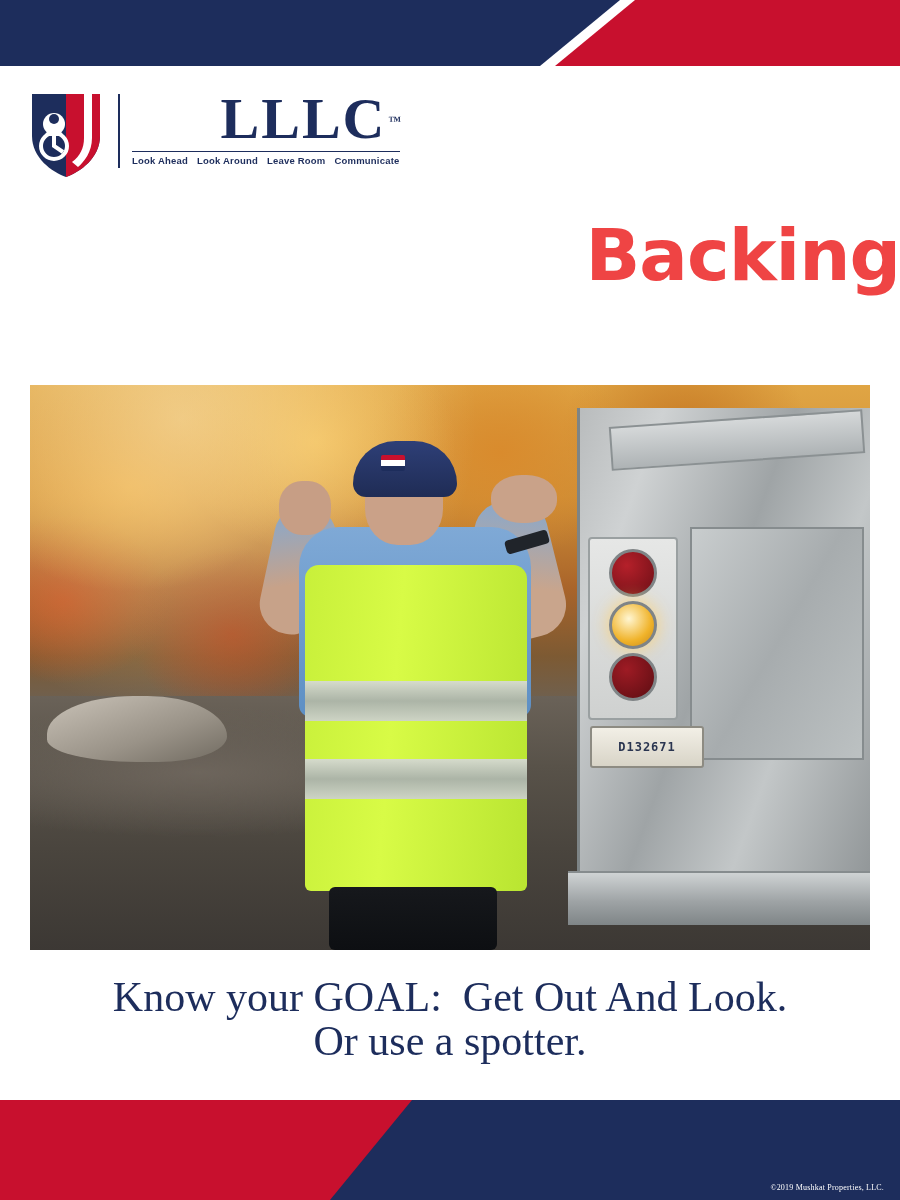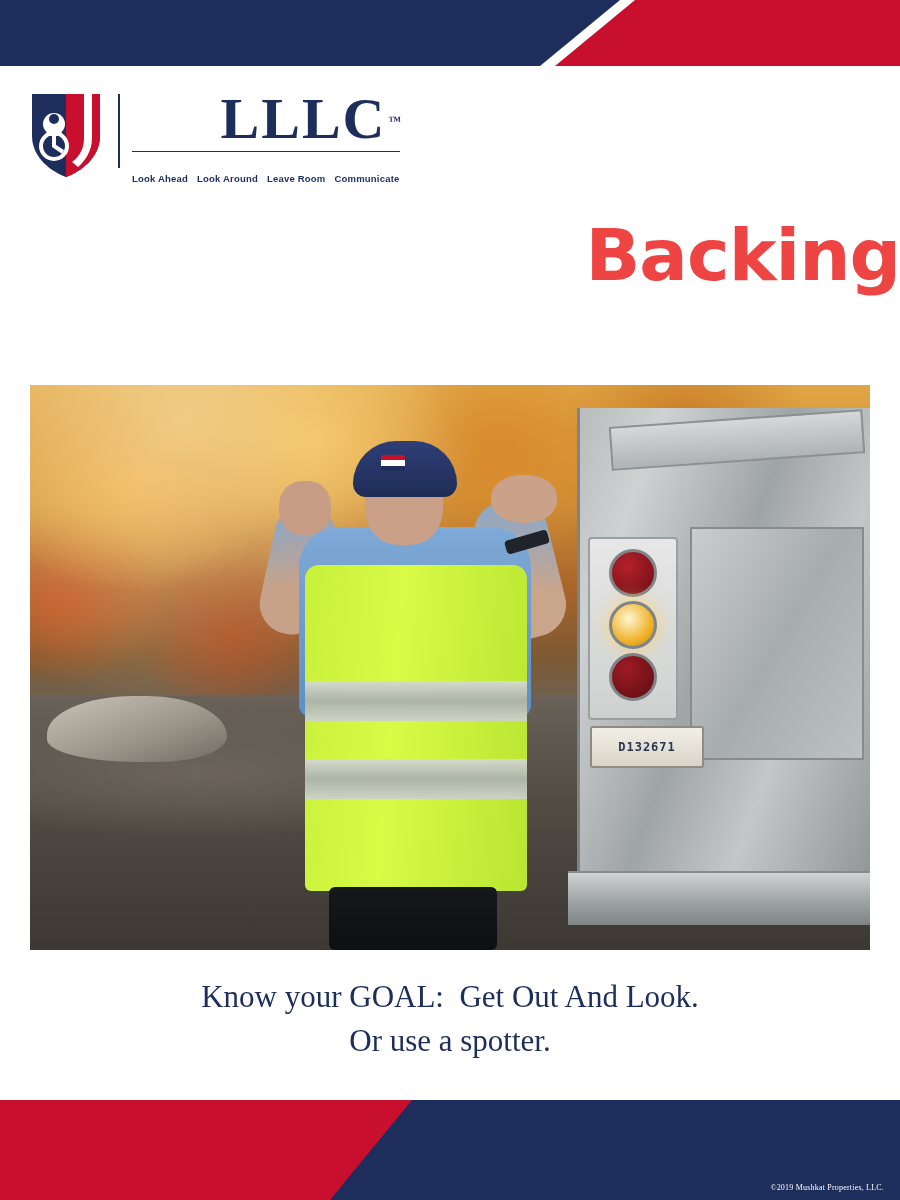--- a/index.html
+++ b/index.html
@@ -128,21 +128,21 @@
     margin-top: -4px;
   }
   .logo-tag {
     font-family: "Liberation Sans", sans-serif;
     font-weight: bold;
     font-size: 9.5px;
     color: #1d2d5c;
     letter-spacing: 0.2px;
     margin-top: 3px;
     border-top: 1.5px solid #1d2d5c;
-    padding-top: 21px;
+    padding-top: 3px;
     display: inline-block;
   }
   .logo-tag span { margin-right: 9px; }
   .logo-tag span:last-child { margin-right: 0; }
 
   
   .page-title {
     position: absolute;
     top: 212px;
     left: 0;
@@ -410,21 +410,21 @@
   }
 
   
   .caption {
     position: absolute;
     top: 975px;
     left: 0;
     width: 900px;
     text-align: center;
     font-family: "Liberation Serif", serif;
-    font-size: 31px;
+    font-size: 42px;
     line-height: 44px;
     color: #1d2d5c;
   }
   .caption-line { display: block; white-space: pre; }
 </style>
 </head>
 <body>
 
 <div class="top-banner">
   <div class="top-navy"></div>

